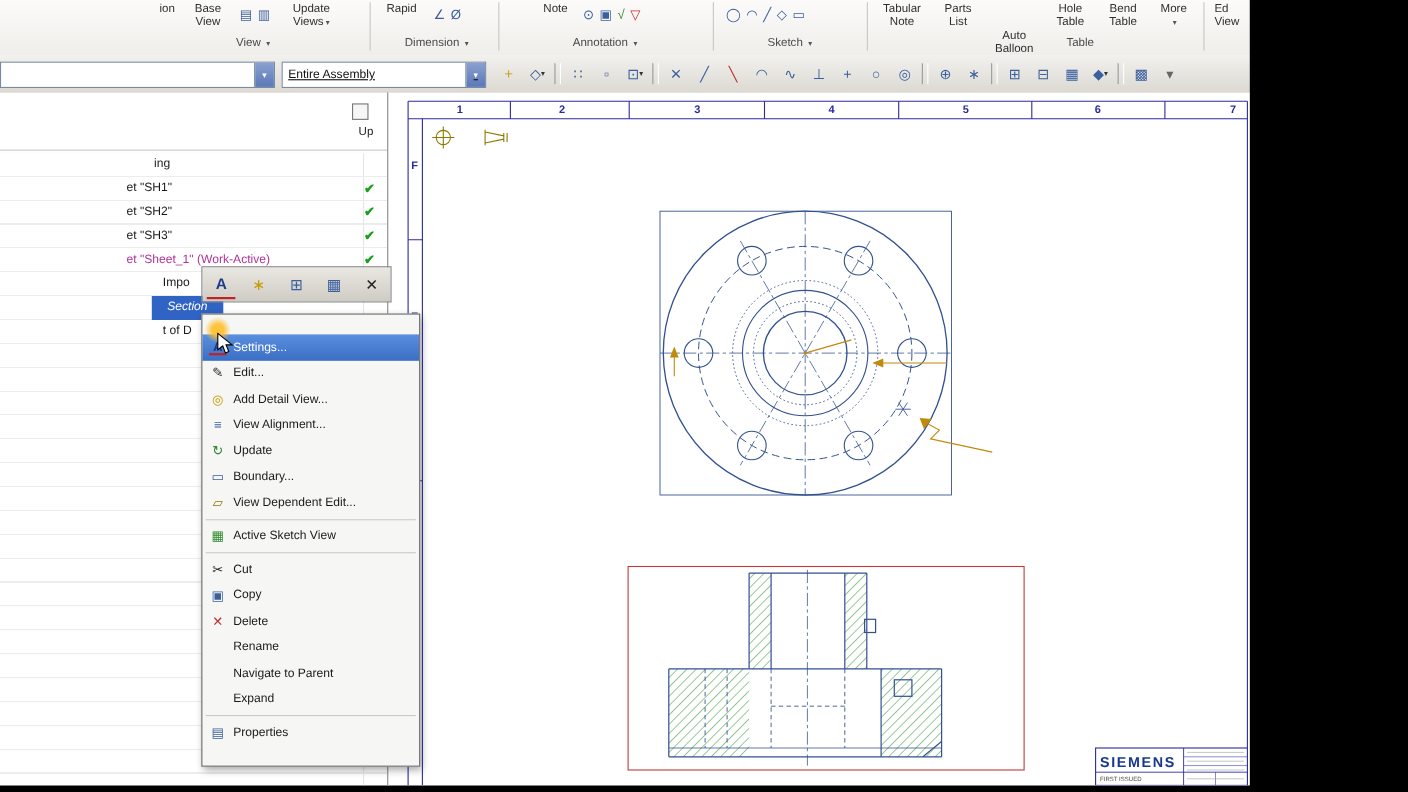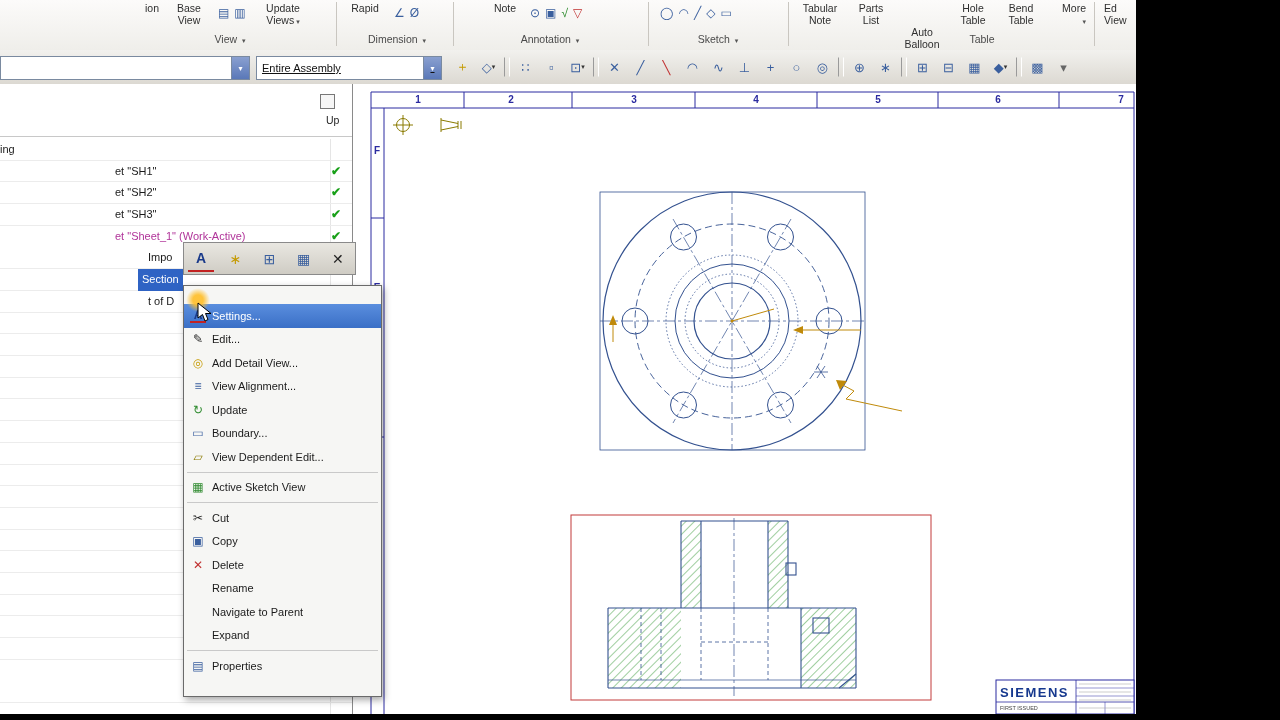--- a/index.html
+++ b/index.html
@@ -41,24 +41,24 @@
   .navigator{position:absolute;left:0;top:84px;width:352px;height:630px;background:#fff;
              border-right:1px solid #9a9a9a;font-size:11px;color:#1a1a1a;}
   .nav-pin{position:absolute;left:320px;top:10px;width:13px;height:13px;border:1px solid #777;background:#f6f6f6;}
   .nav-up{position:absolute;left:326px;top:30px;font-size:10.5px;color:#222;}
   .nav-hline{position:absolute;left:0;top:52px;width:352px;height:1px;background:#c8c8c8;}
   .nav-vline{position:absolute;left:330px;top:55px;bottom:0;width:1px;background:#e5e5e5;}
   .nav-rows{position:absolute;left:0;top:55px;right:0;bottom:0;
      background:repeating-linear-gradient(to bottom, transparent 0 20.7px, #ececec 20.7px 21.7px);}
   .nav-row{position:relative;height:21.7px;line-height:21.7px;white-space:nowrap;overflow:hidden;}
   .nav-label{display:inline-block;}
-  .nav-label.p140{}.nav-label.p115{margin-left:115px}
+  .nav-label.p140{margin-left:140px}.nav-label.p115{margin-left:115px}
   .nav-label.p148{margin-left:148px}.nav-label.p138{margin-left:138px}
   .nav-label.magenta{color:#b03399;}
-  .nav-label.selrow{background:#2f63c4;color:#fff;padding:0 4px;}
+  .nav-label.selrow{background:#2f63c4;color:#fff;padding:0 14px;font-style:italic;}
   .nav-check{position:absolute;left:331px;top:0;color:#18a018;font-size:12px;font-weight:bold;}
 
   
   .canvas{position:absolute;left:352px;top:84px;width:784px;height:630px;background:#fff;
           border-left:1px solid #8a8a8a;}
   .rul{font:bold 10px "Liberation Sans", sans-serif;fill:#2b2ba0;}
   .blocktext{font:bold 13px "Liberation Sans", sans-serif;fill:#16388e;letter-spacing:1.5px;}
   .microtext{font:5.5px "Liberation Sans", sans-serif;fill:#444;}
 
   
@@ -138,21 +138,21 @@
     <div class="rgl" style="left:650px;width:136px;">
       <span>Sketch</span> <span class="cary">▾</span>
     </div>
     <div class="rsep" style="left:788px;"></div>
 
     <div class="rbtn" style="left:796px;top:2px;width:48px;">Tabular Note</div>
     <div class="rbtn" style="left:850px;top:2px;width:42px;">Parts List</div>
     <div class="rbtn" style="left:898px;top:2px;width:48px;margin-top:24px;">Auto Balloon</div>
     <div class="rbtn" style="left:952px;top:2px;width:42px;">Hole Table</div>
     <div class="rbtn" style="left:1000px;top:2px;width:42px;">Bend Table</div>
-    <div class="rbtn" style="left:1048px;top:2px;width:38px;text-align:right;">
+    <div class="rbtn" style="left:1048px;top:2px;width:38px;">
       <span>More</span><br><span class="cary">▾</span>
     </div>
     <div class="rgl" style="left:790px;width:300px;margin-left:42px;">Table</div>
     <div class="rsep" style="left:1094px;"></div>
 
     <div class="rbtn" style="left:1104px;top:2px;width:40px;text-align:left;">
       <span>Ed</span><br><span>View</span>
     </div>
   </div>
 

